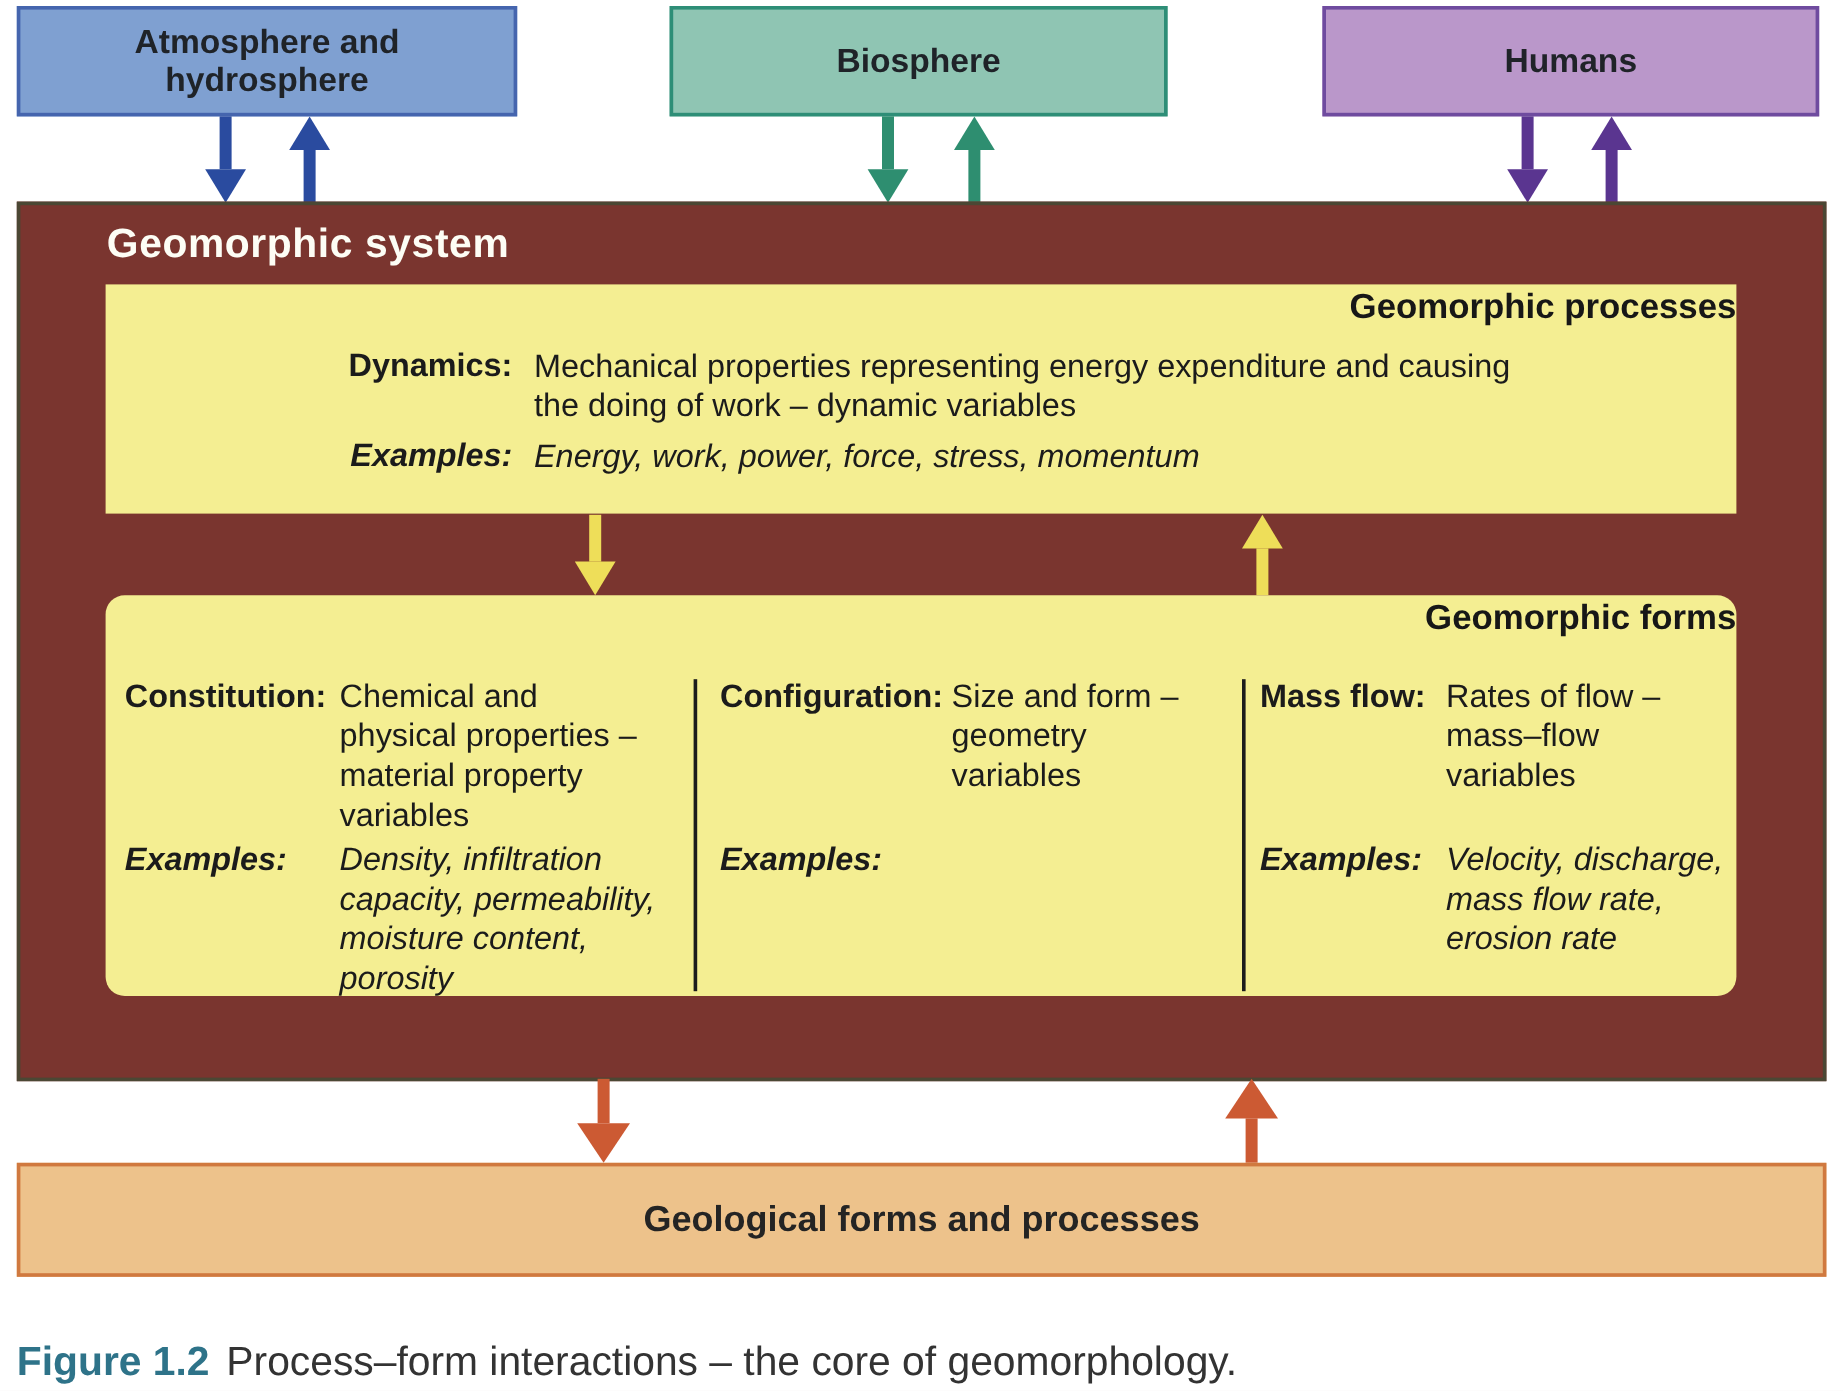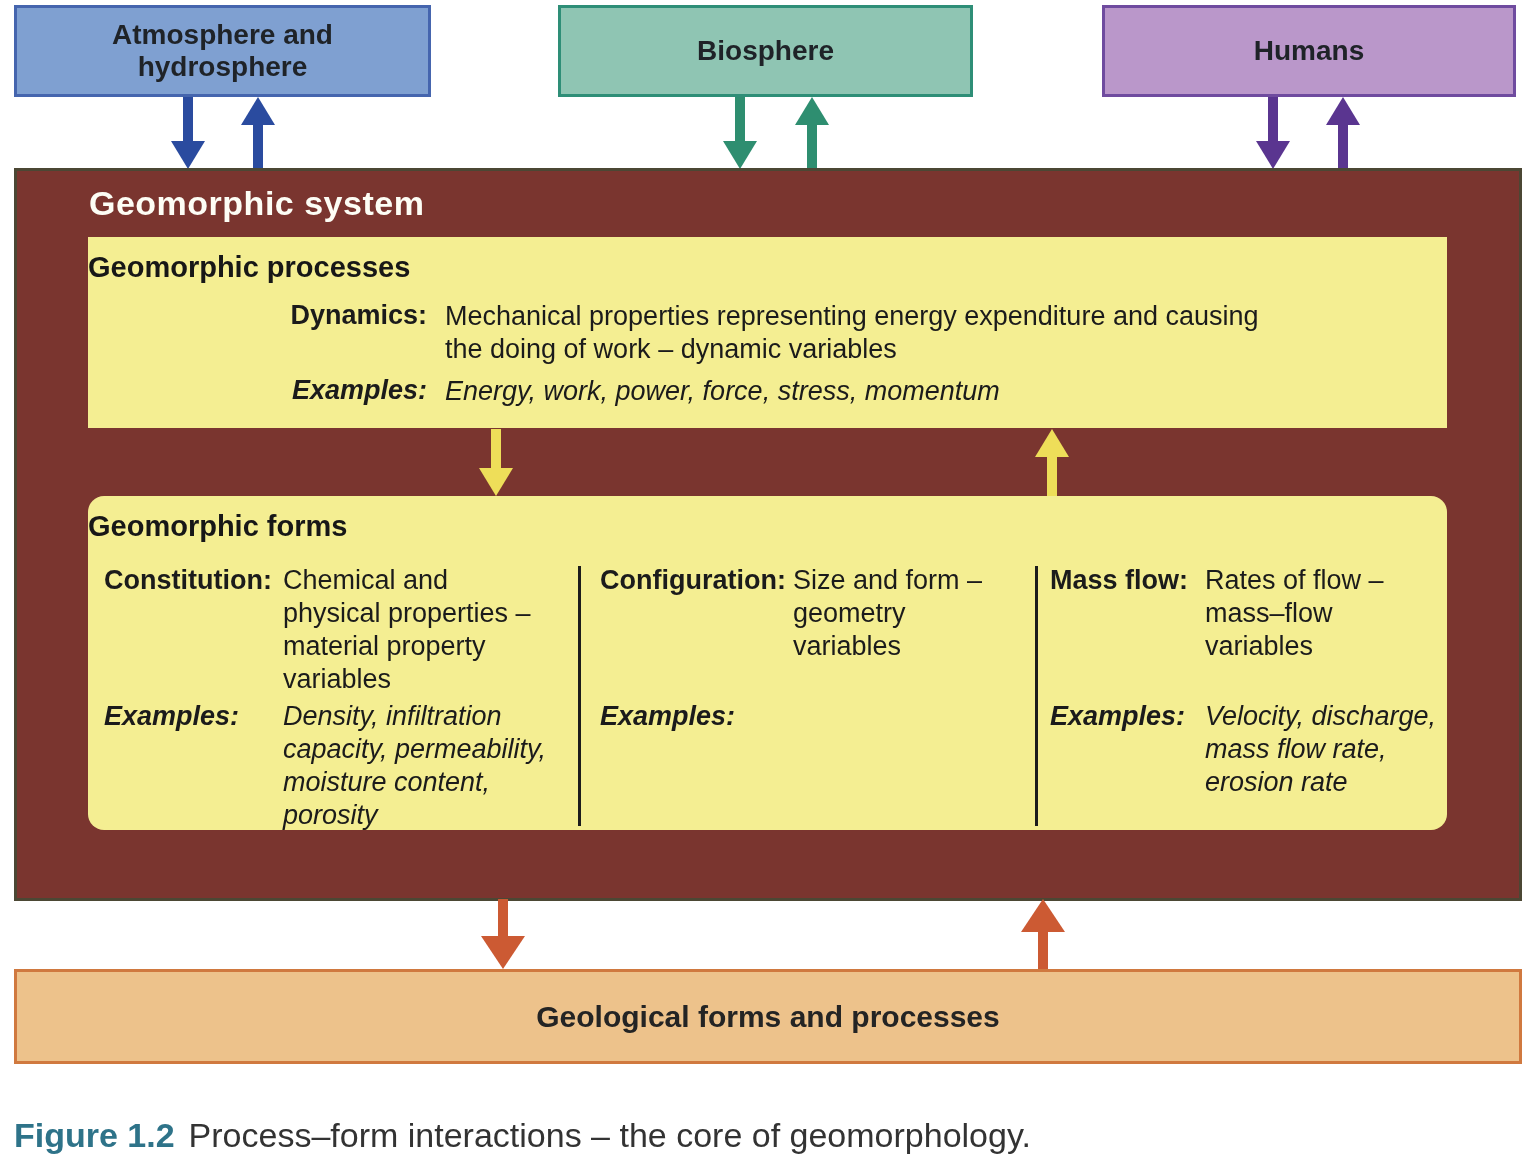--- a/index.html
+++ b/index.html
@@ -66,21 +66,21 @@
     font-weight:bold;font-size:34px;letter-spacing:0.5px;
   }
 
   
   .panel{
     position:absolute;left:88px;width:1359px;background:var(--yellow);box-sizing:border-box;
   }
   .panel-processes{top:237px;height:191px;}
   .panel-forms{top:496px;height:334px;border-radius:16px;}
   .panel-title{
-    text-align:left;font-weight:bold;font-size:29px;color:#171717;padding-top:14px;
+    text-align:right;font-weight:bold;font-size:29px;color:#171717;padding-top:3px;
   }
 
   .proc-grid{
     display:grid;grid-template-columns:295px 1fr;column-gap:18px;row-gap:9px;
     margin-top:16px;font-size:27px;color:#1b1b1b;padding-left:44px;
   }
   .proc-label{text-align:right;font-weight:bold;}
   .proc-text{white-space:pre-line;line-height:1.22;}
   .italic{font-style:italic;}
 

